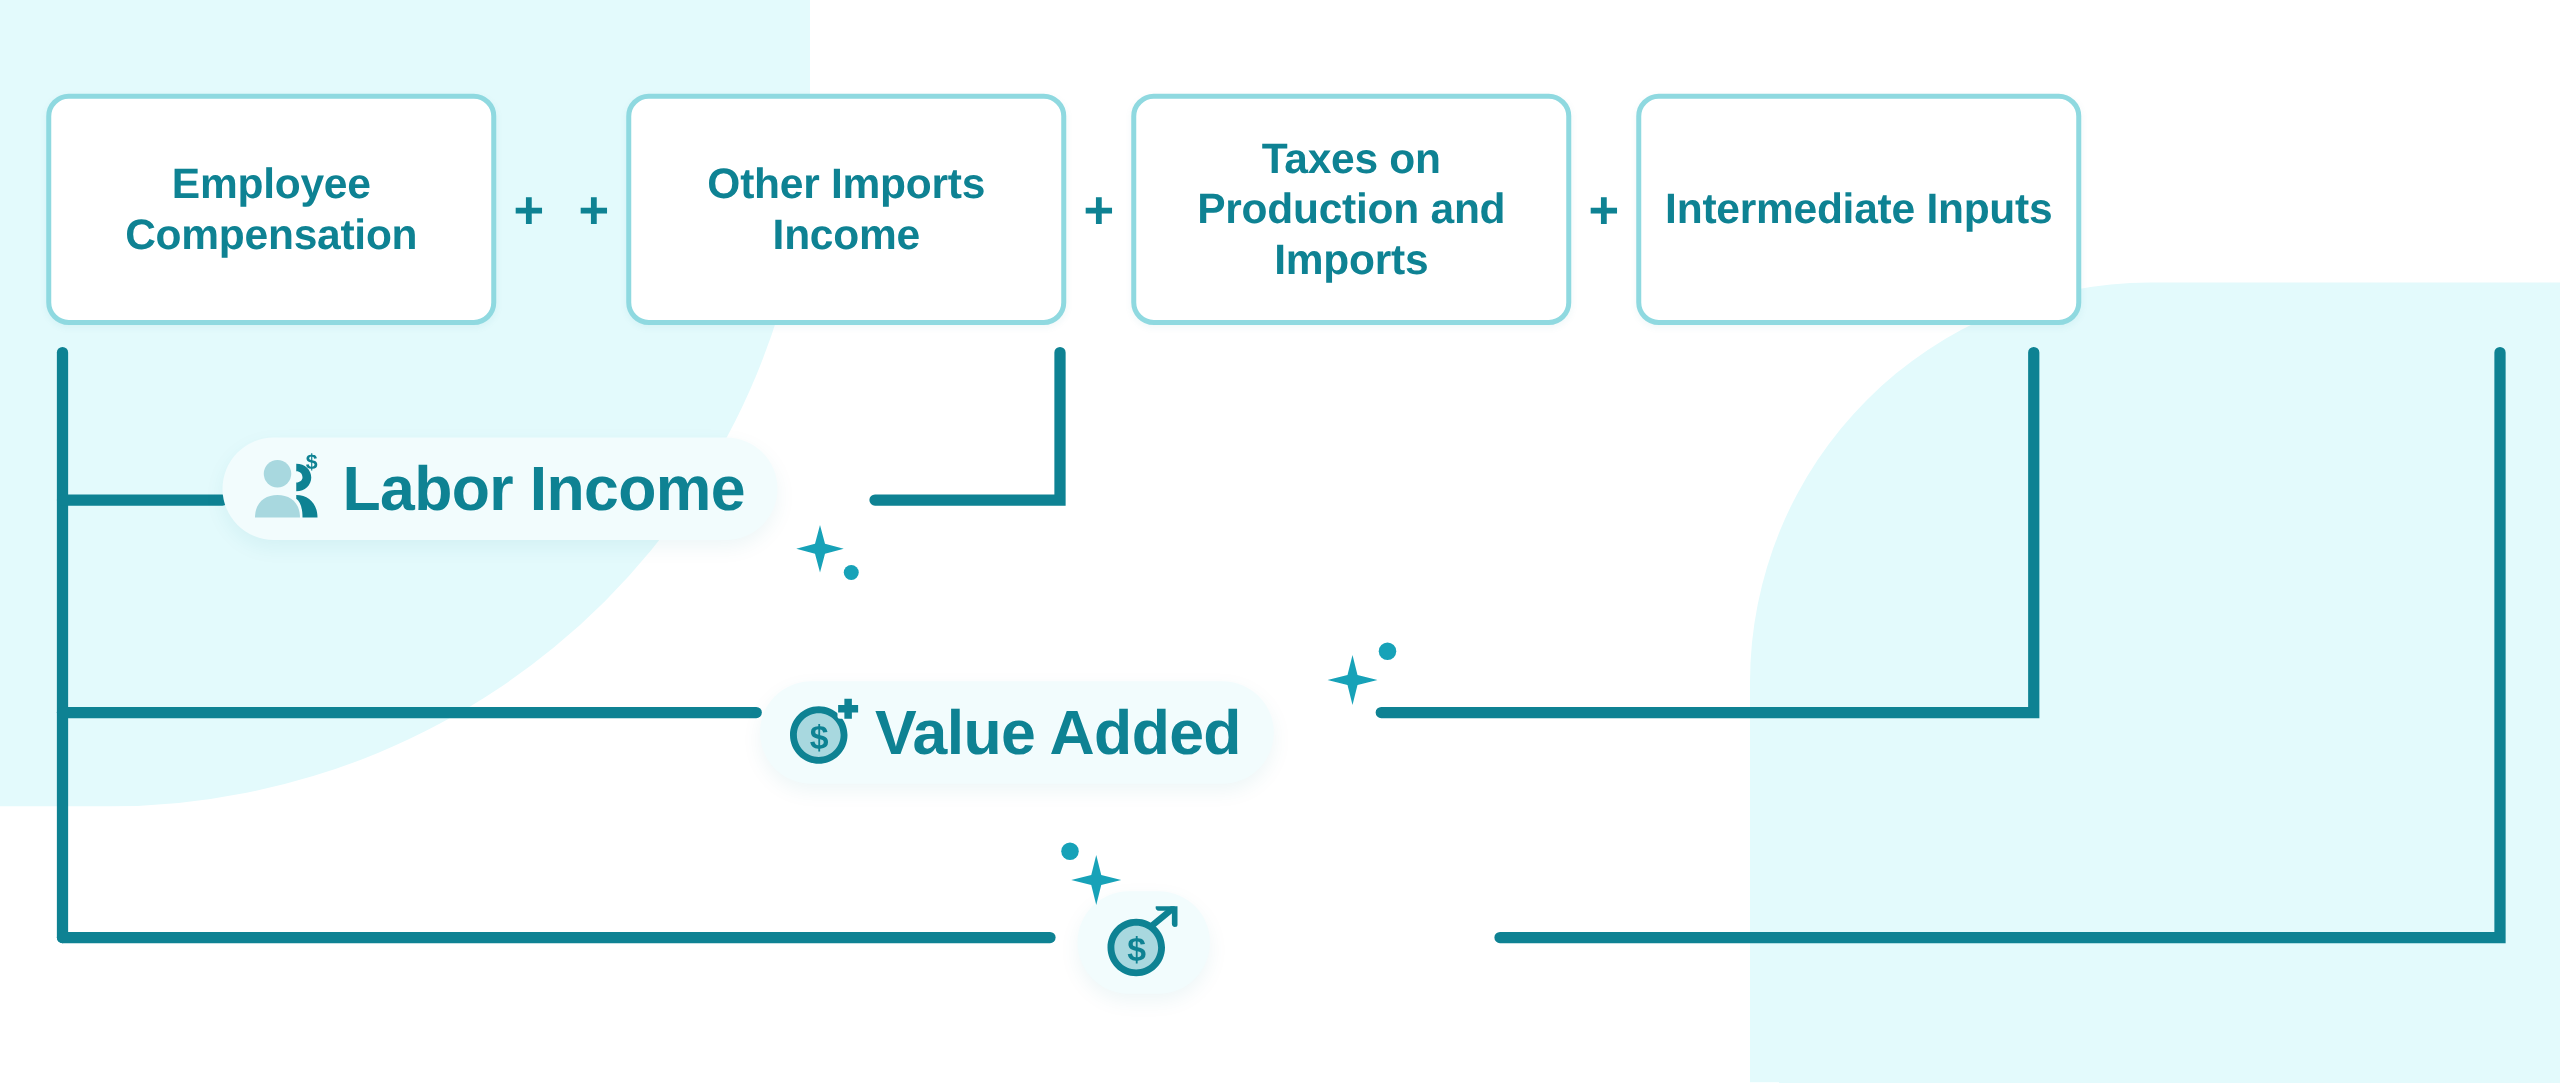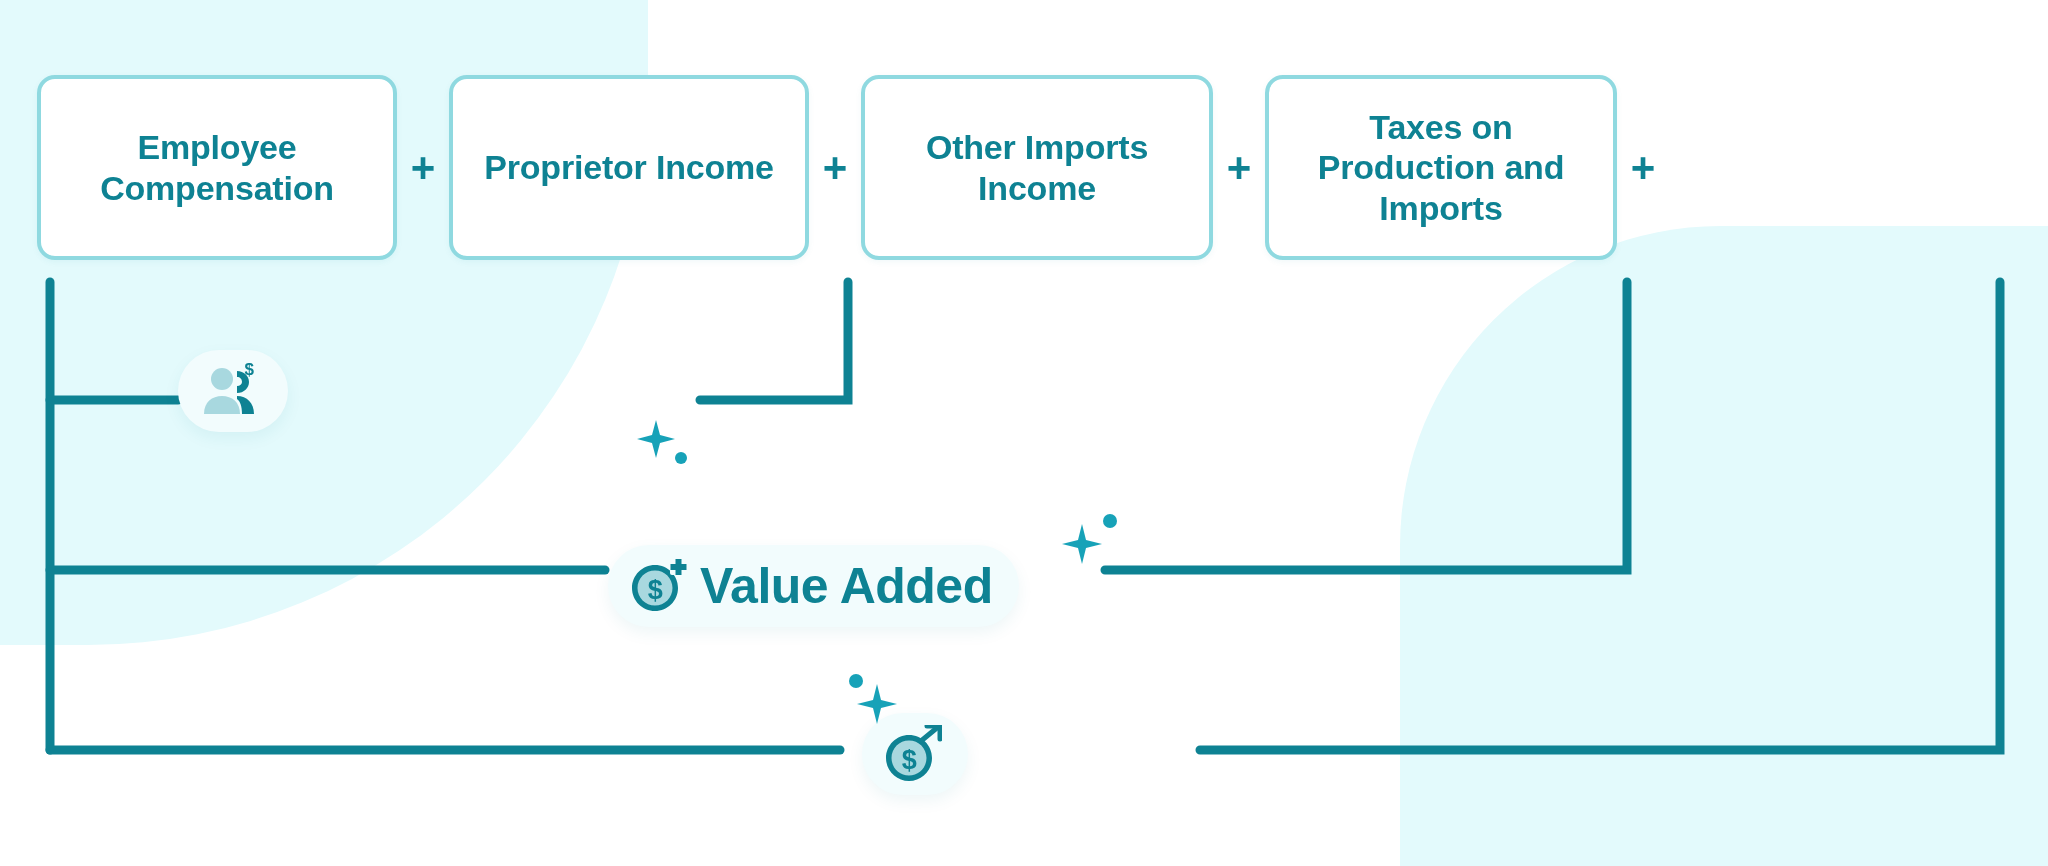--- a/index.html
+++ b/index.html
@@ -149,45 +149,46 @@
     </g>
   </svg>
 
   <div class="boxes-row">
 
     <div class="term-box box-ec">
       <span>Employee Compensation</span>
     </div>
     <div class="plus">+</div>
 
-    <div class="term-box box-pi">
-      <span>Proprietor Income</span>
-    </div>
     <div class="plus">+</div>
 
     <div class="term-box box-opi">
       <span>Other Imports Income</span>
     </div>
     <div class="plus">+</div>
 
     <div class="term-box box-tpi">
       <span>Taxes on Production and Imports</span>
     </div>
     <div class="plus">+</div>
 
+    <div class="term-box box-ii">
+      <span>Intermediate Inputs</span>
+    </div>
   </div>
 
   <div class="pill pill-labor">
     <svg class="pill-icon" width="62" height="58" viewBox="0 0 62 58">
       <circle cx="22" cy="17" r="11" fill="#A8D8DF"></circle>
       <path d="M4 52 C4 40 12 34 22 34 C32 34 40 40 40 52 Z" fill="#A8D8DF"></path>
       <path d="M37 9 C44 9 49 14 49 20 C49 26 44 31 37 31 L37 24 C40 24 42 22 42 20 C42 17 40 15 37 15 Z" fill="#0E8293"></path>
       <path d="M37 34 C47 34 54 41 54 52 L42 52 C42 44 40 39 37 37 Z" fill="#0E8293"></path>
       <text x="49" y="13" font-family="'Liberation Sans', sans-serif" font-size="17" font-weight="bold" fill="#0E8293" text-anchor="middle">$</text>
     </svg>
+    <span>Labor Income</span>
   </div>
   <svg class="spark spark-labor" width="54" height="54" viewBox="0 0 54 54">
     <path d="M20 2 L24 17 L39 21 L24 25 L20 40 L16 25 L1 21 L16 17 Z" fill="#17A2B8"></path>
     <circle cx="45" cy="40" r="6" fill="#17A2B8"></circle>
   </svg>
 
   <div class="pill pill-value">
     <svg class="pill-icon" width="58" height="58" viewBox="0 0 58 58">
       <circle cx="25" cy="31" r="20" fill="#A8D8DF"></circle>
       <path d="M25 8 C37.7 8 48 18.3 48 31 C48 43.7 37.7 54 25 54 C12.3 54 2 43.7 2 31 C2 18.3 12.3 8 25 8 Z

